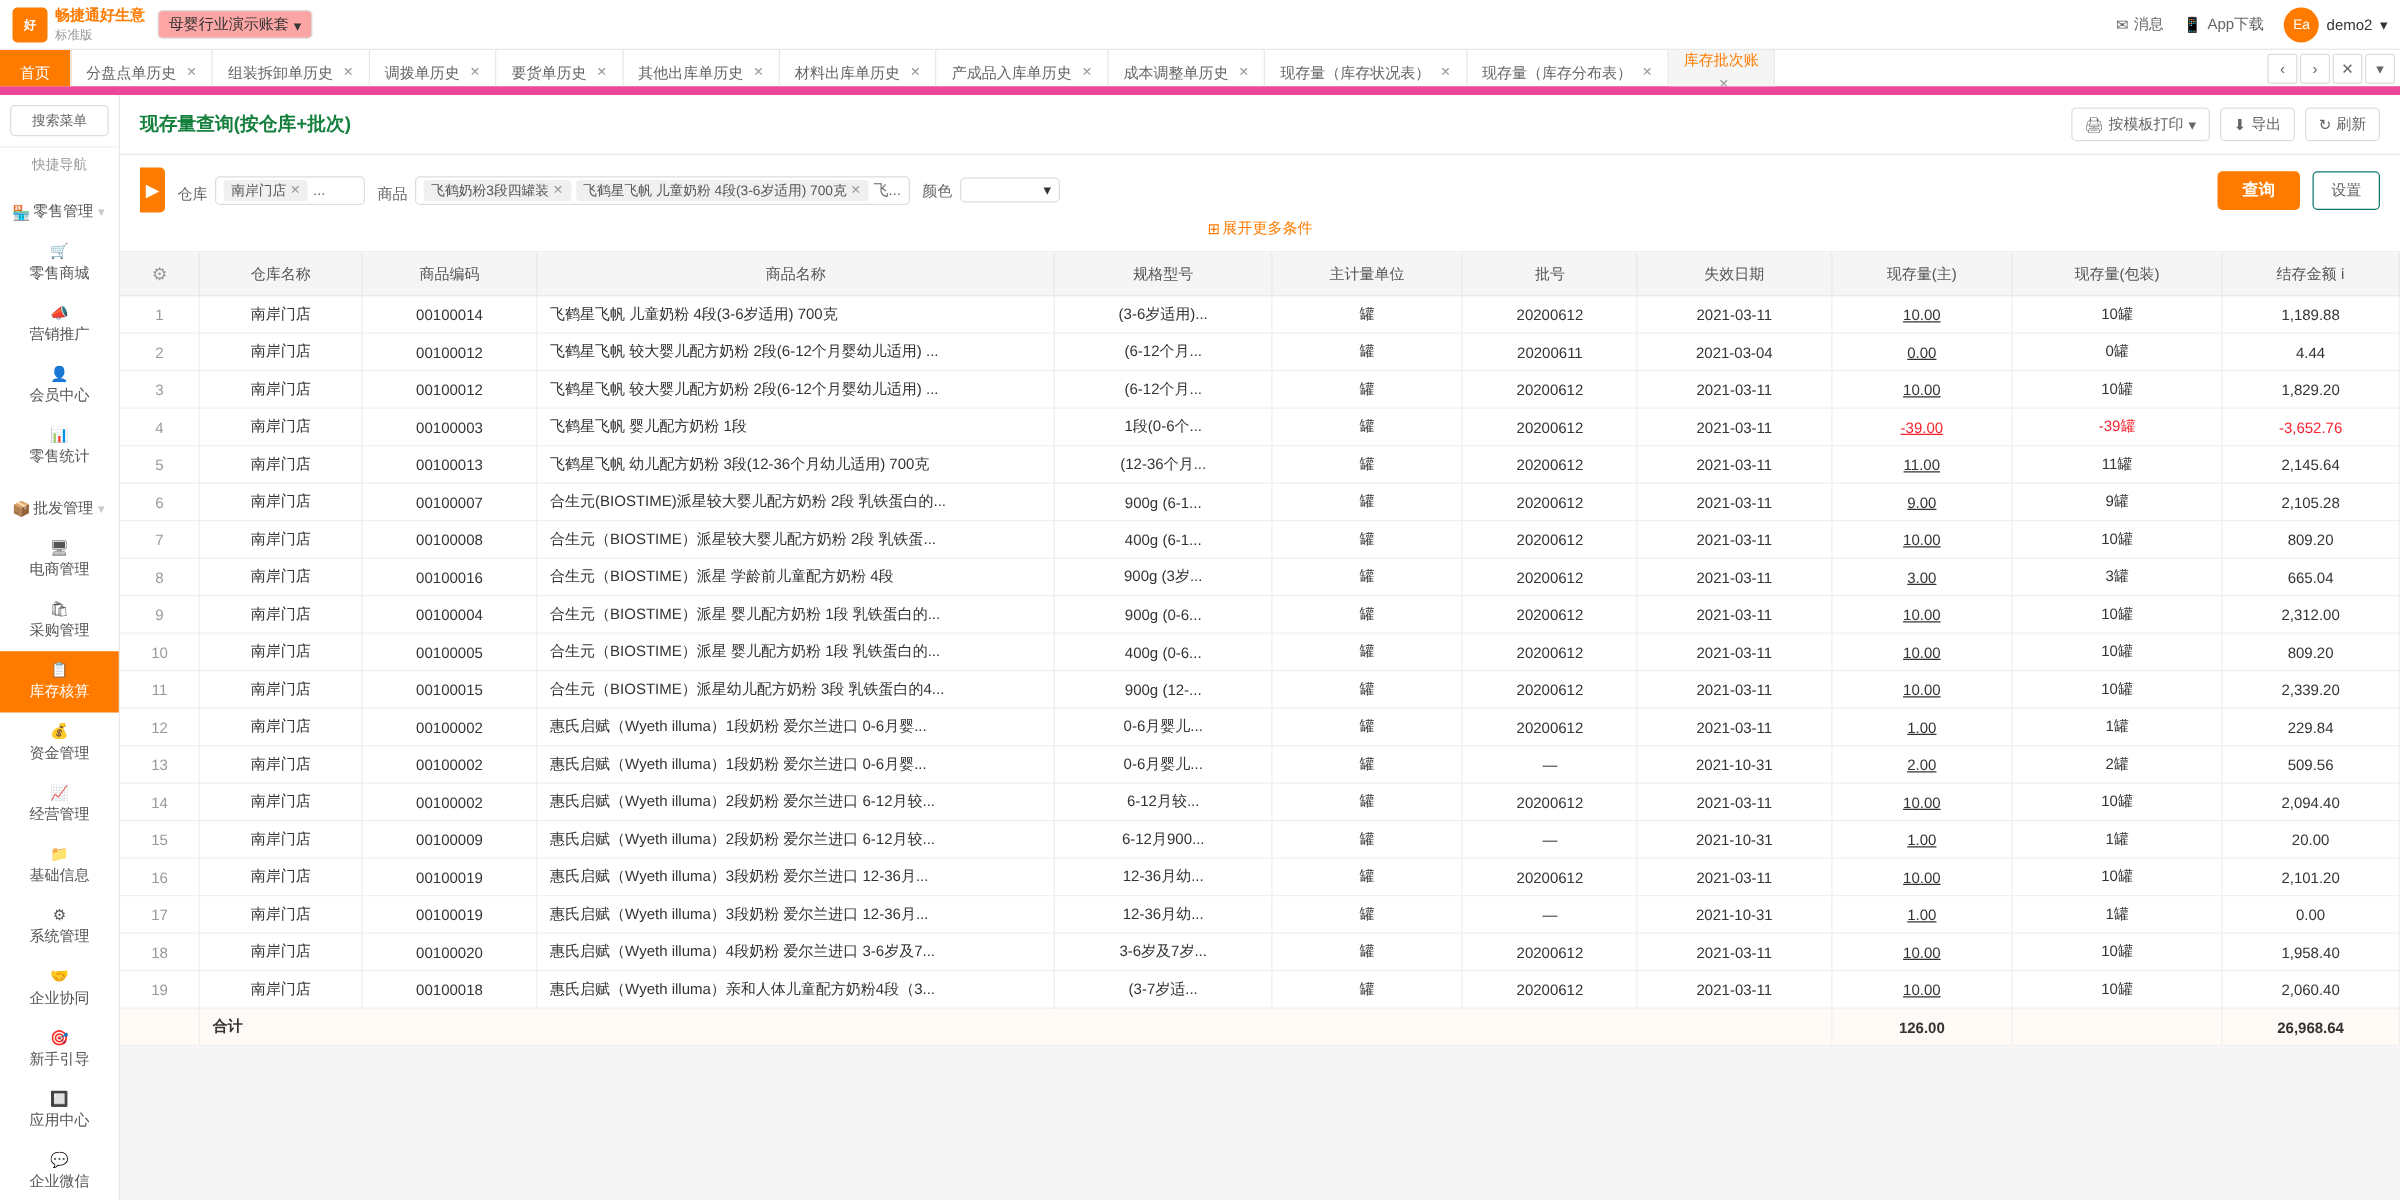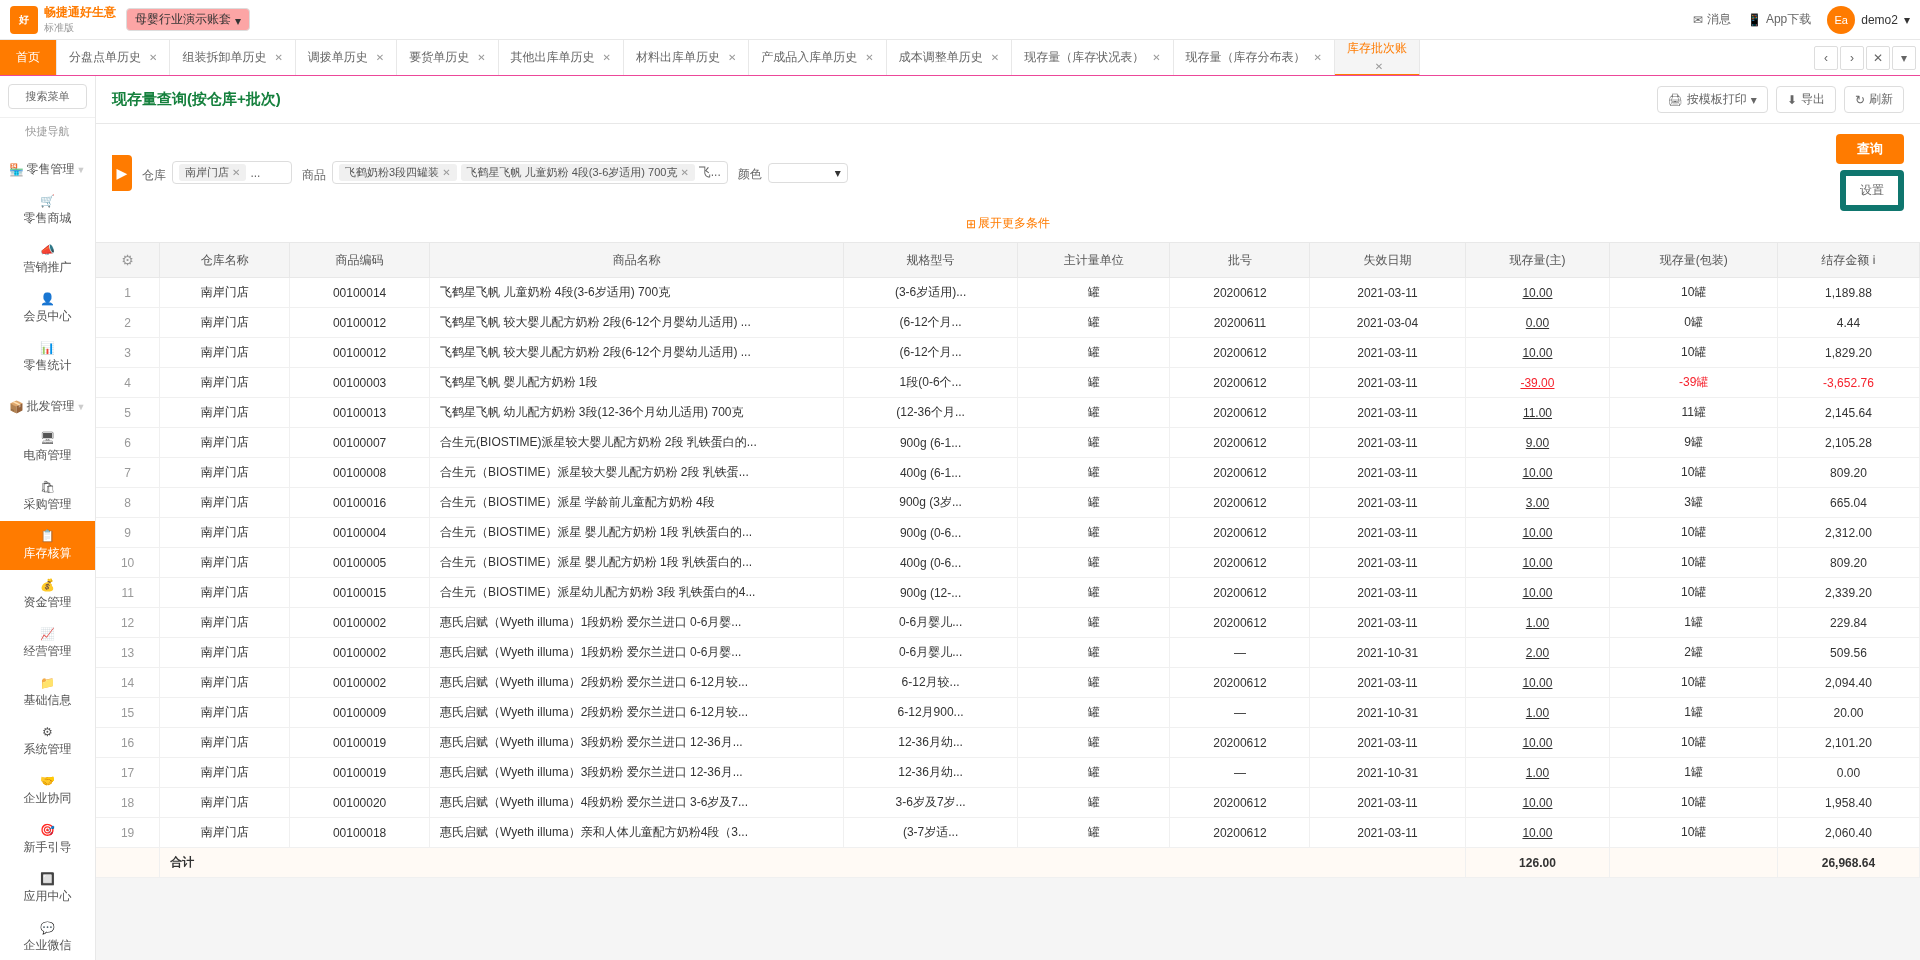--- a/index.html
+++ b/index.html
@@ -8,21 +8,21 @@
     
     .top-bar { display: flex; align-items: center; background: #fff; height: 40px; border-bottom: 1px solid #e8e8e8; padding: 0 10px; gap: 10px; }
     .logo-area { display: flex; align-items: center; gap: 6px; min-width: 100px; }
     .logo-icon { width: 28px; height: 28px; background: #ff7b00; border-radius: 4px; display: flex; align-items: center; justify-content: center; color: white; font-size: 10px; font-weight: bold; }
     .dropdown-select { display: flex; align-items: flex-end; gap: 4px; border: 1px solid #ddd; border-radius: 4px; padding: 2px 8px; cursor: pointer; font-size: 12px; color: #333; background: #fca5a5; }
     .top-right { margin-left: auto; display: flex; align-items: center; gap: 16px; }
     .top-action { display: flex; align-items: center; gap: 4px; cursor: pointer; color: #666; font-size: 12px; }
     .avatar { width: 28px; height: 28px; border-radius: 50%; background: #ff7b00; color: white; display: flex; align-items: center; justify-content: center; font-size: 11px; }
 
     
-    .tab-bar { display: flex; align-items: center; background: #fff; border-bottom: 1px solid #ec4899; overflow: hidden; height: 36px; }
+    .tab-bar { display: flex; background: #fff; border-bottom: 7px solid #ec4899; overflow: hidden; height: 36px; }
     .tab-item { display: flex; align-items: center; padding: 0 12px; height: 36px; border-right: 1px solid #e8e8e8; cursor: pointer; white-space: nowrap; font-size: 12px; color: #666; gap: 4px; position: relative; }
     .tab-item.active { background: #f5f5f5; color: #ff7b00; border-bottom: 2px solid #ff7b00; flex-direction: column; }
     .tab-item .close-btn { color: #999; font-size: 10px; cursor: pointer; margin-left: 4px; }
     .tab-home { background: #ff7b00; color: white; padding: 0 16px; font-size: 12px; }
     .tab-nav-btns { display: flex; align-items: center; margin-left: auto; gap: 2px; padding: 0 4px; }
     .tab-nav-btn { width: 24px; height: 24px; display: flex; align-items: center; justify-content: center; cursor: pointer; color: #666; font-size: 12px; border: 1px solid #ddd; border-radius: 2px; }
 
     
     .main-layout { display: flex; height: calc(100vh - 76px); }
 
@@ -50,21 +50,21 @@
     .filter-area { background: #fff; padding: 10px 16px; border-bottom: 1px solid #e8e8e8; }
     .filter-row { display: flex; align-items: center; gap: 10px; flex-wrap: nowrap; }
     .filter-group { display: flex; align-items: flex-end; gap: 6px; }
     .filter-label { font-size: 12px; color: #666; white-space: nowrap; }
     .filter-tag-container { display: flex; align-items: center; gap: 4px; border: 1px solid #ddd; border-radius: 4px; padding: 2px 6px; min-width: 120px; background: #fff; }
     .filter-tag { display: flex; align-items: center; gap: 3px; background: #f0f0f0; border-radius: 3px; padding: 1px 6px; font-size: 11px; color: #555; }
     .filter-tag .tag-close { color: #999; cursor: pointer; font-size: 10px; }
     .filter-ellipsis { color: #666; font-size: 12px; cursor: pointer; }
     .filter-expand { display: flex; align-items: center; gap: 2px; color: #ff7b00; cursor: pointer; font-size: 12px; text-align: center; margin-top: 4px; justify-content: center; }
     .btn-query { background: #ff7b00; color: white; border: none; border-radius: 4px; padding: 6px 20px; cursor: pointer; font-size: 13px; font-weight: bold; }
-    .btn-setting { background: #fff; color: #666; border: 6px solid #0f766e; border-radius: 4px; padding: 6px 14px; cursor: pointer; font-size: 12px; margin-left: 4px; }
+    .btn-setting { background: #fff; color: #666; border: 1px solid #0f766e; border-radius: 4px; padding: 6px 14px; cursor: pointer; font-size: 12px; margin-left: 4px; }
 
     
     .toggle-btn { background: #ff7b00; color: white; border: none; width: 20px; height: 36px; border-radius: 0 4px 4px 0; cursor: pointer; font-size: 14px; display: flex; align-items: center; justify-content: center; }
 
     
     .table-container { background: #fff; margin: 0; padding: 0; overflow: auto; }
     table { width: 100%; border-collapse: collapse; font-size: 12px; }
     thead tr { background: #f5f5f5; }
     th { padding: 8px 10px; text-align: center; border-bottom: 1px solid #e8e8e8; border-right: 1px solid #e8e8e8; color: #555; font-weight: normal; white-space: nowrap; }
     td { padding: 6px 10px; text-align: center; border-bottom: 1px solid #f0f0f0; border-right: 1px solid #f0f0f0; color: #333; white-space: nowrap; }
@@ -307,21 +307,21 @@
           </div>
         </div>
 
         <div class="filter-group">
           <span class="filter-label">颜色</span>
           <div class="filter-tag-container" style="min-width:80px;">
             <span style="margin-left:auto;">▾</span>
           </div>
         </div>
 
-        <div style="margin-left:auto;display:flex;gap:6px;flex-direction:column;">
+        <div style="margin-left:auto;display:flex;gap:6px;">
           <button class="btn-query">查询</button>
           <button class="btn-setting">设置</button>
         </div>
       </div>
       <div class="filter-expand">
         <span>⊞</span>
         <span>展开更多条件</span>
       </div>
     </div>
 

